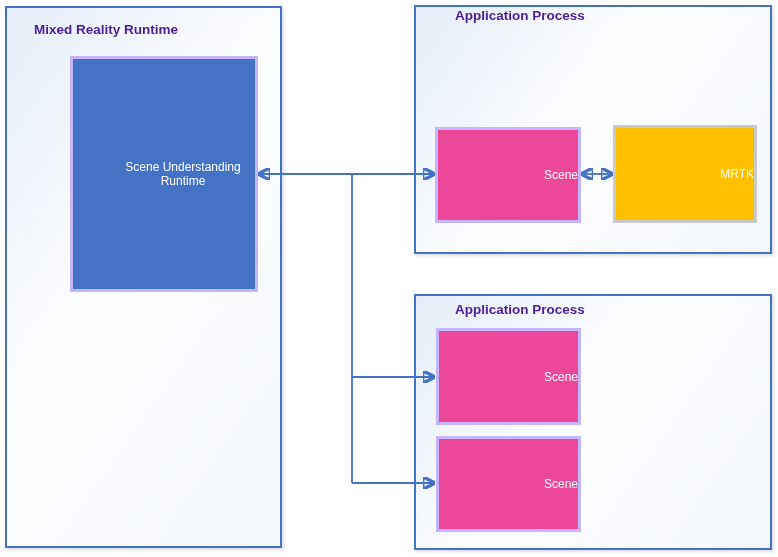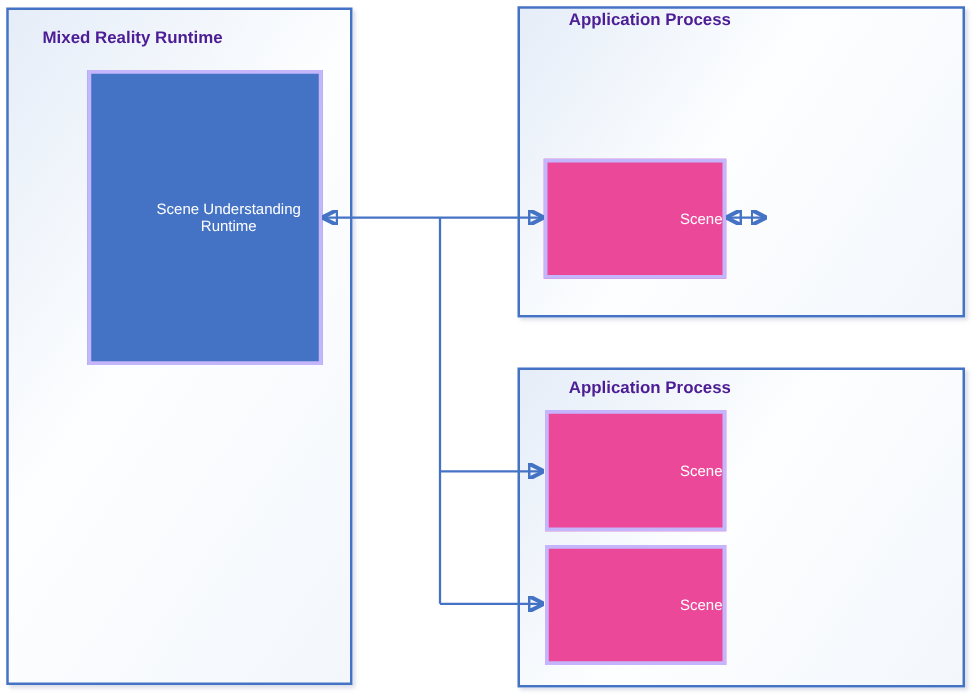--- a/index.html
+++ b/index.html
@@ -71,20 +71,23 @@
   <div class="container-title" style="left:455px; top:302px; width:190px;">Application Process</div>
 
   <div class="node node-blue" style="left:70px; top:56px; width:188px; height:236px;">
     <span>Scene Understanding Runtime</span>
   </div>
 
   <div class="node node-green" style="left:435px; top:127px; width:146px; height:96px;">
     <span>Scene</span>
   </div>
 
+  <div class="node node-orange" style="left:613px; top:125px; width:144px; height:98px;">
+    <span>MRTK</span>
+  </div>
 
   <div class="node node-green" style="left:436px; top:328px; width:145px; height:97px;">
     <span>Scene</span>
   </div>
 
   <div class="node node-green" style="left:436px; top:436px; width:145px; height:96px;">
     <span>Scene</span>
   </div>
 
   <svg id="connector-layer" viewBox="0 0 778 557" xmlns="http://www.w3.org/2000/svg">

